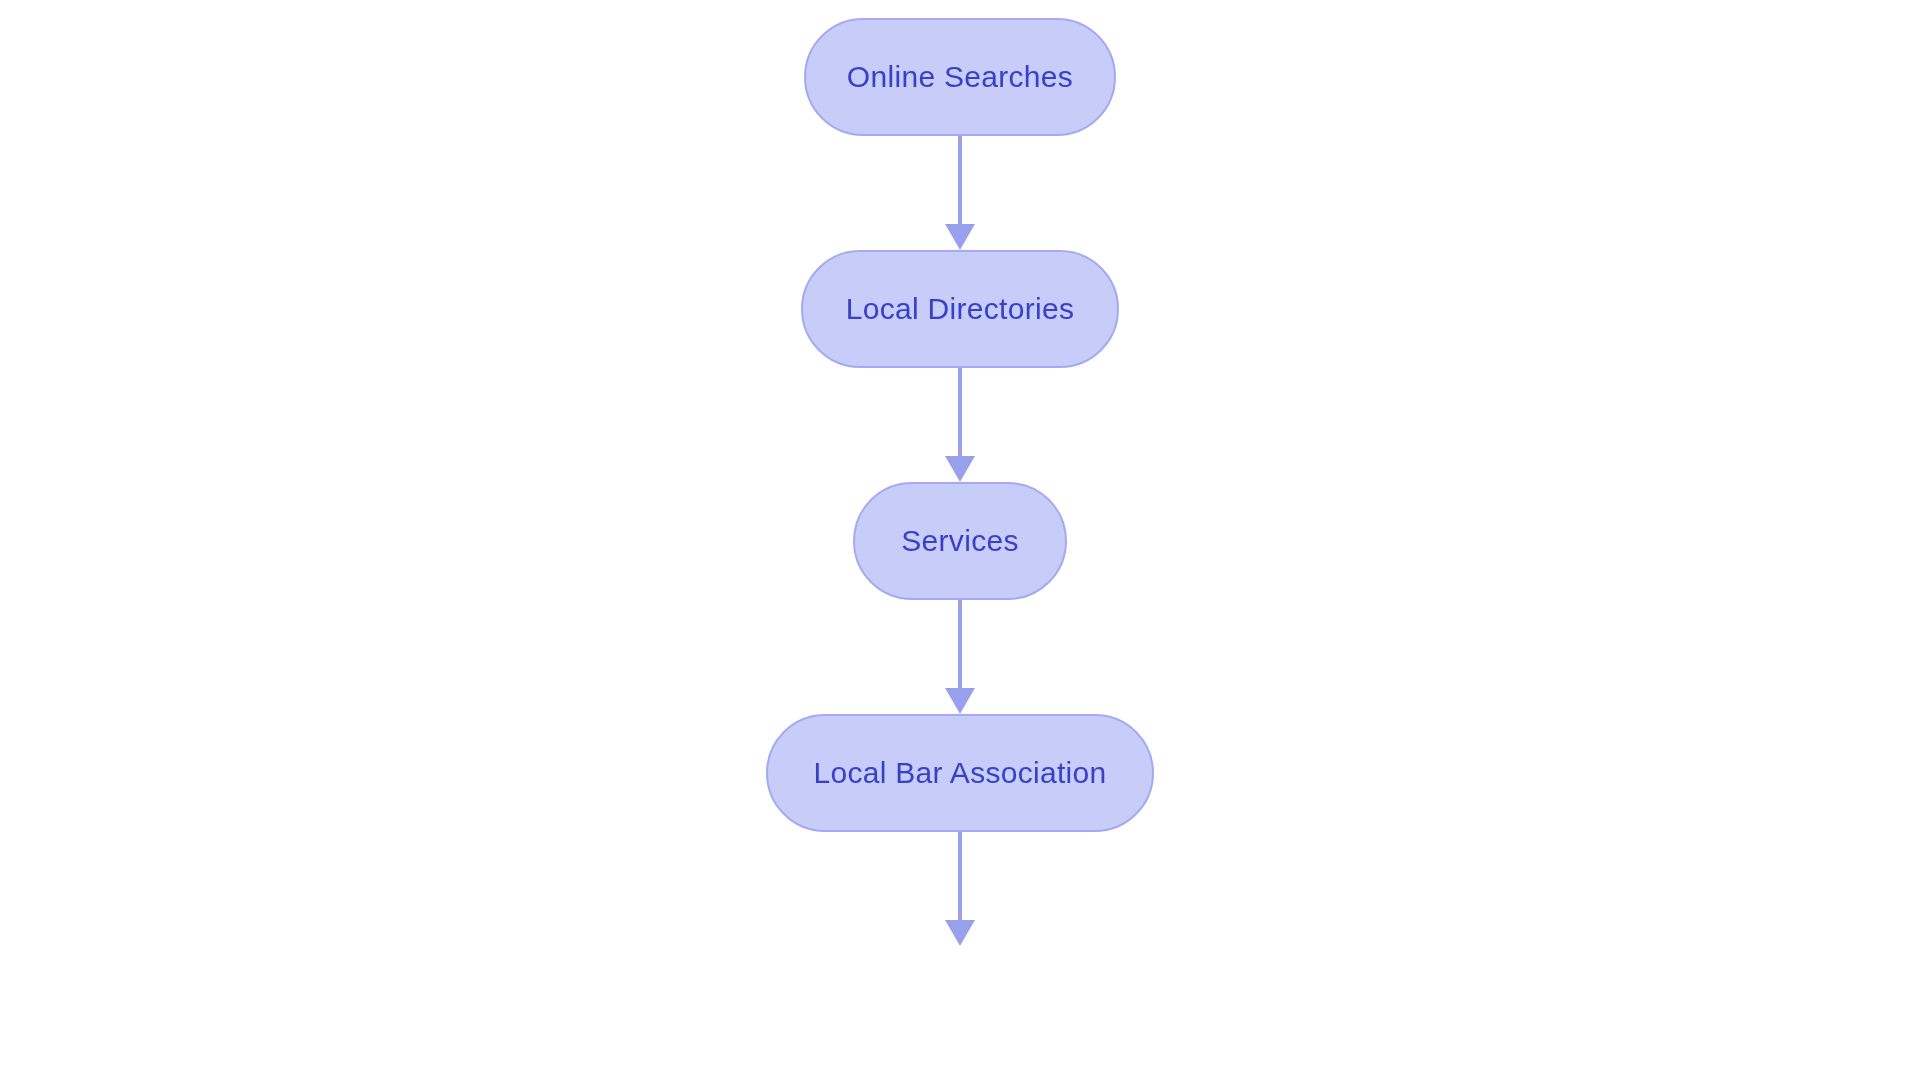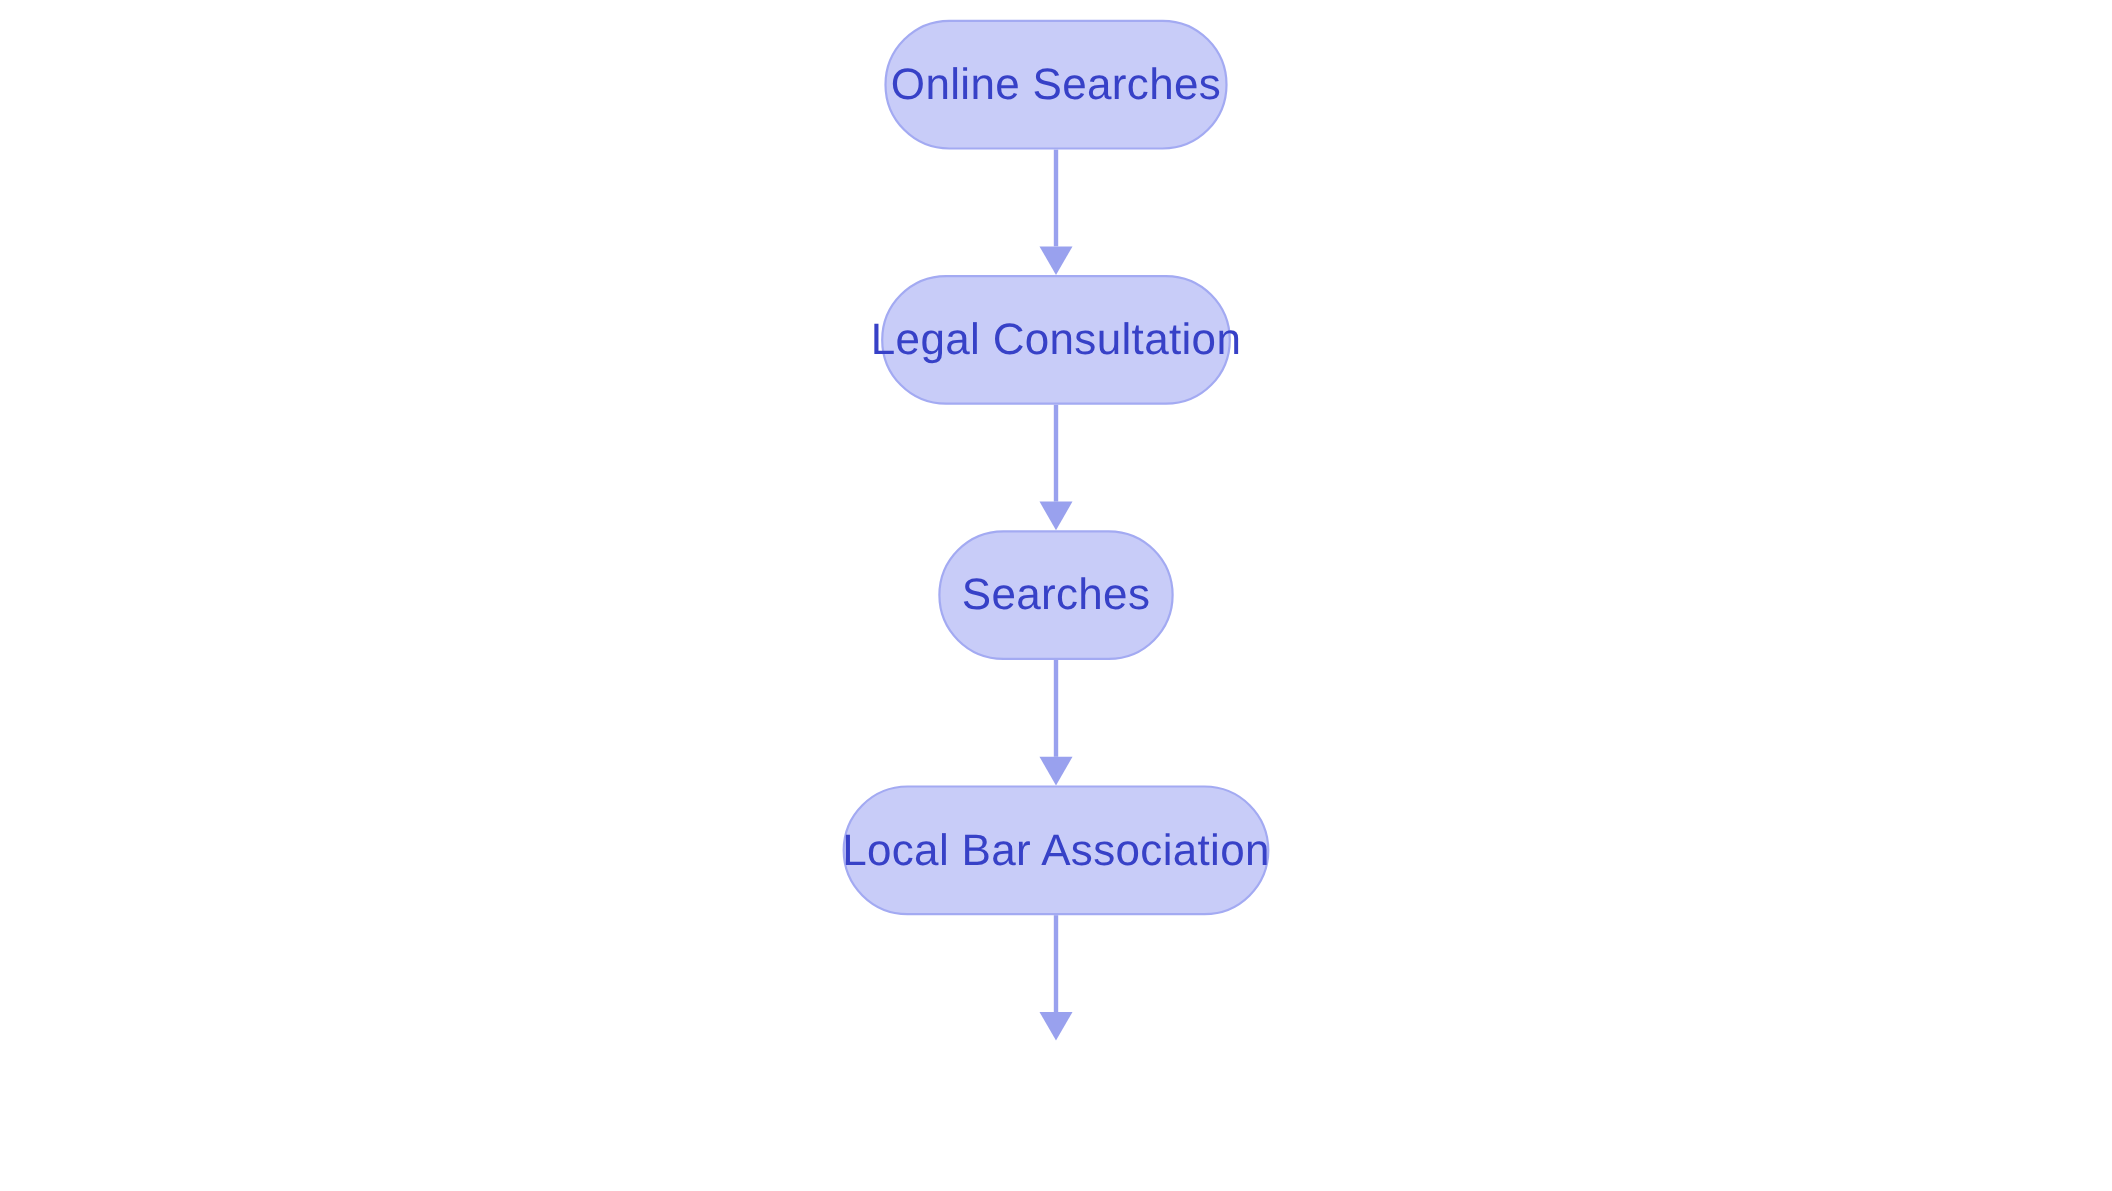--- a/index.html
+++ b/index.html
@@ -24,21 +24,21 @@
     border-radius: 59px;
     background: var(--node-fill, #c8ccf8);
     border: 2px solid var(--node-border, #a3aaf2);
     display: flex;
     align-items: center;
     justify-content: center;
     flex: 0 0 auto;
   }
   .node-label {
     color: var(--node-text, #3741c7);
-    font-size: 40px;
+    font-size: 30px;
     font-weight: 400;
     letter-spacing: 0.3px;
     white-space: nowrap;
   }
   .w-1 { width: 312px; }
   .w-2 { width: 318px; }
   .w-3 { width: 214px; }
   .w-4 { width: 388px; }
   .w-5 { width: 394px; }
   .connector {
@@ -70,30 +70,30 @@
   <div class="node w-1">
     <span class="node-label">Online Searches</span>
   </div>
 
   <div class="connector">
     <div class="arrow-stem"></div>
     <div class="arrow-head"></div>
   </div>
 
   <div class="node w-2">
-    <span class="node-label">Legal Consultation</span>
+    <span class="node-label">Local Directories</span>
   </div>
 
   <div class="connector">
     <div class="arrow-stem"></div>
     <div class="arrow-head"></div>
   </div>
 
   <div class="node w-3">
-    <span class="node-label">Searches</span>
+    <span class="node-label">Services</span>
   </div>
 
   <div class="connector">
     <div class="arrow-stem"></div>
     <div class="arrow-head"></div>
   </div>
 
   <div class="node w-4">
     <span class="node-label">Local Bar Association</span>
   </div>

